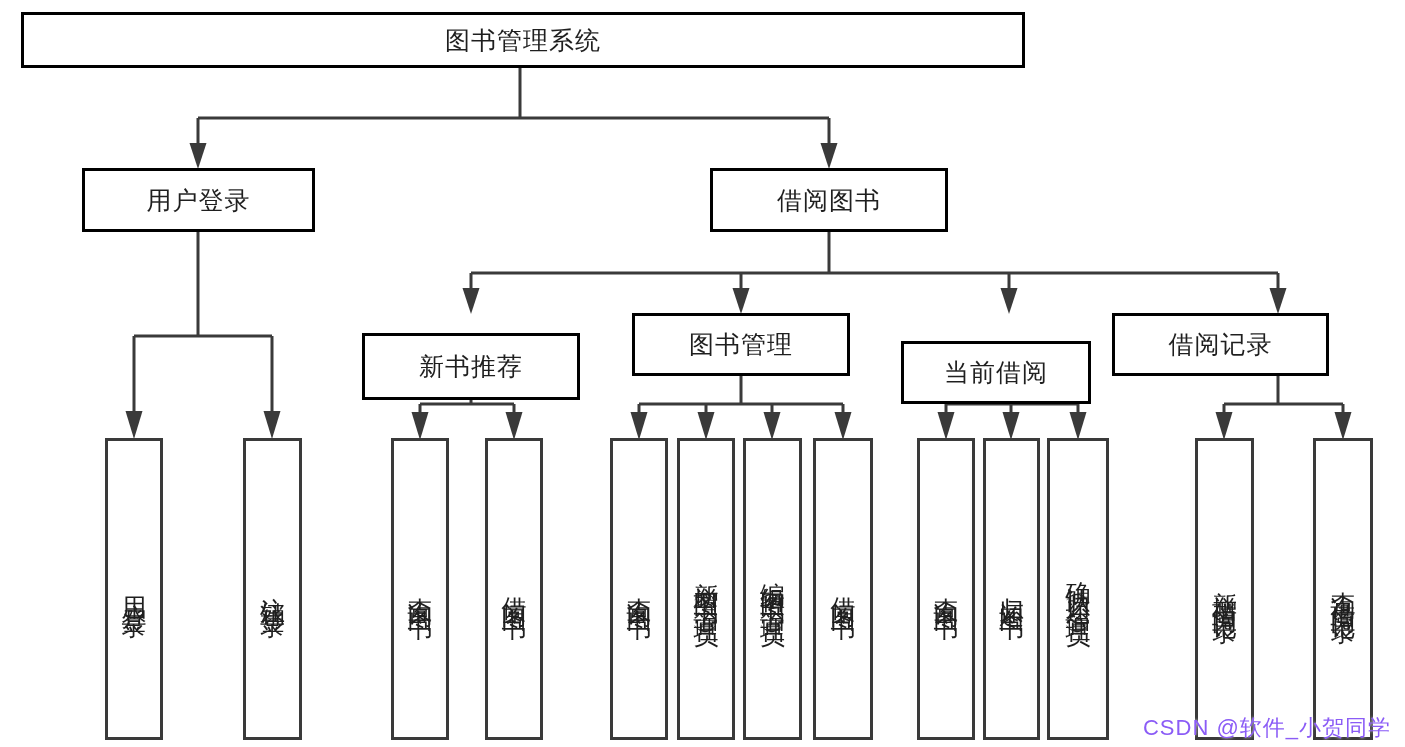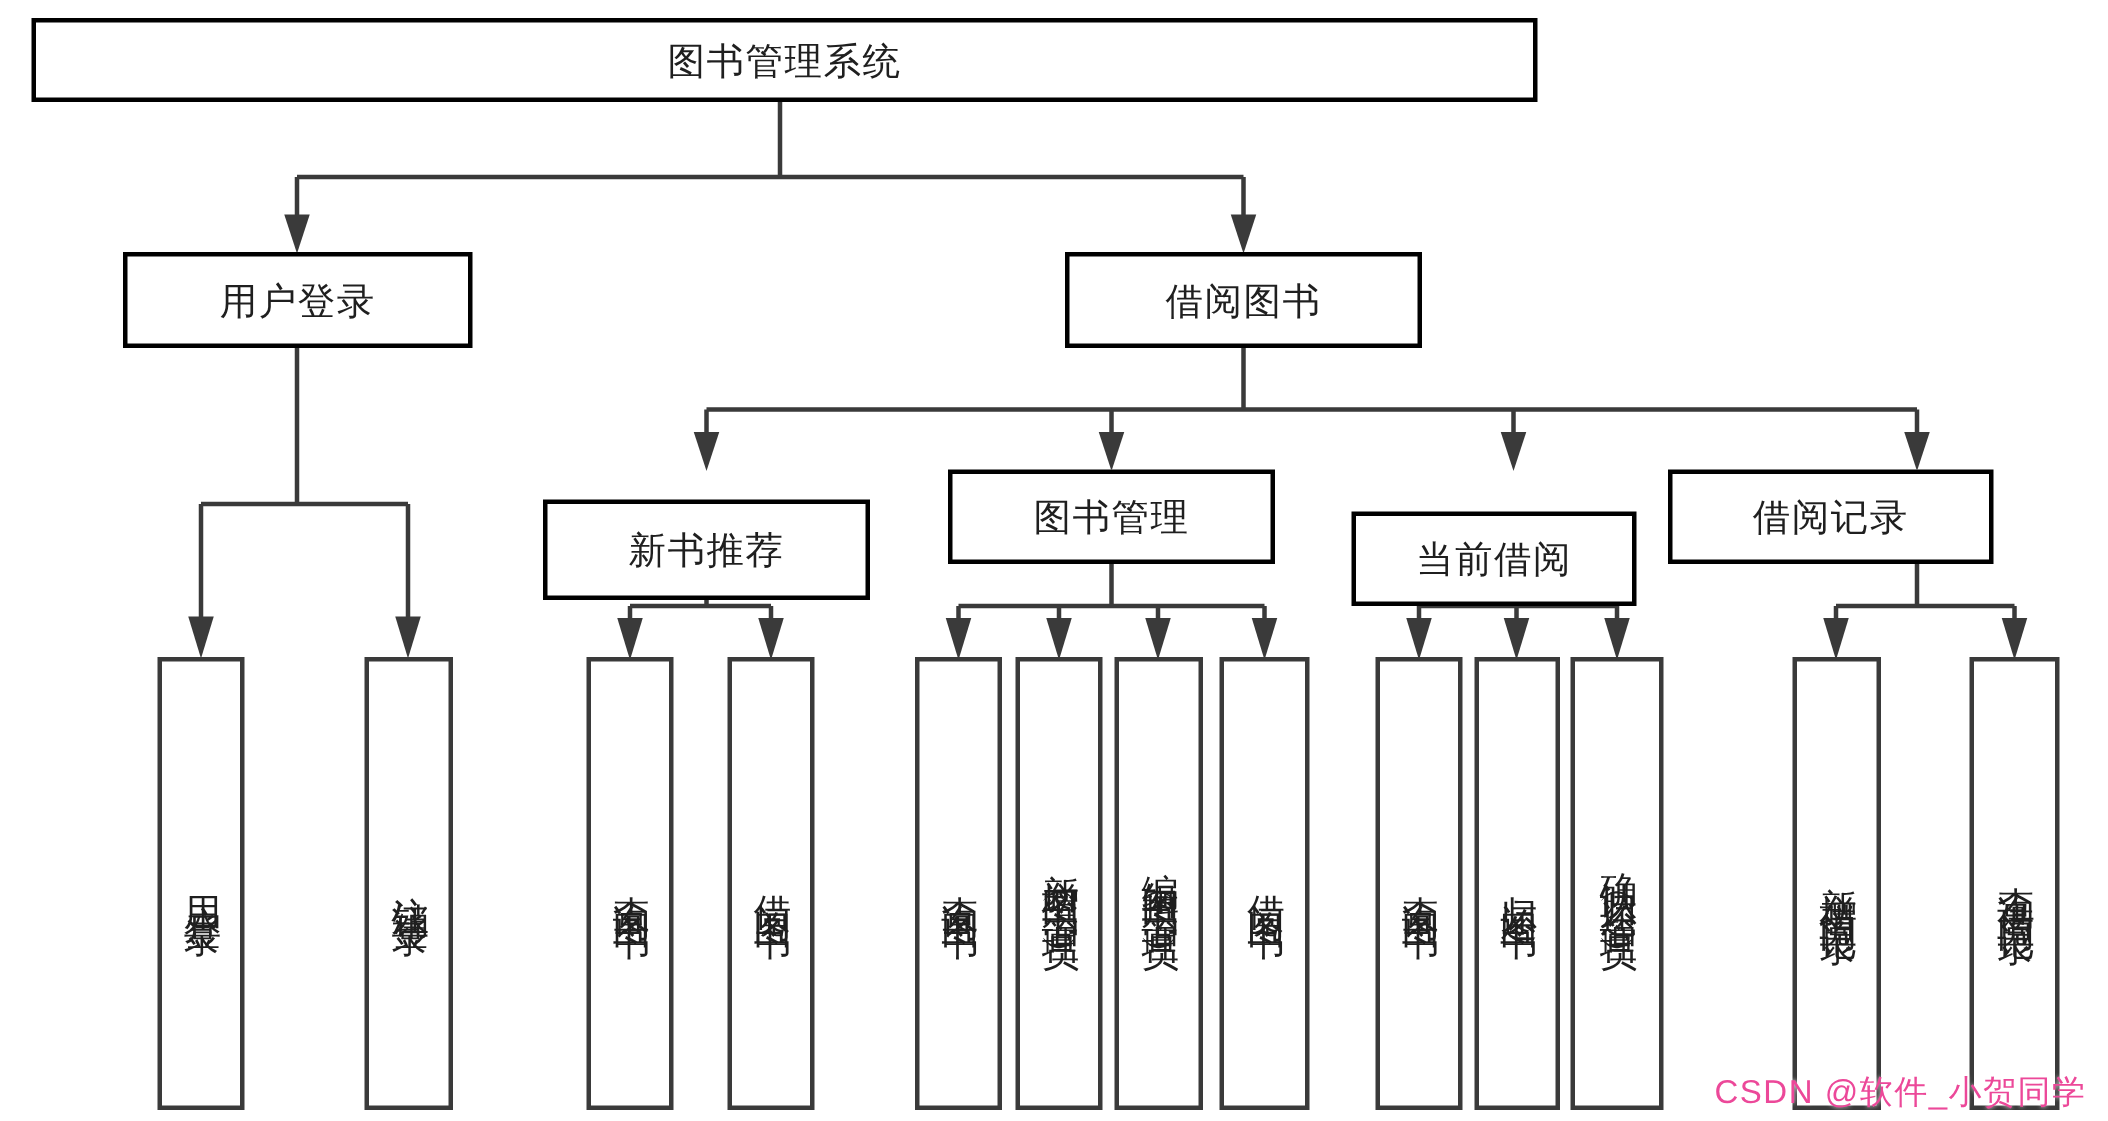--- a/index.html
+++ b/index.html
@@ -64,21 +64,21 @@
     font-size: 25px;
     letter-spacing: 6px;
     line-height: 1;
     color: #1f1f1f;
   }
   .watermark {
     position: absolute;
     right: 14px;
     bottom: 4px;
     font-size: 22px;
-    color: #ec4899;
+    color: #8b5cf6;
     letter-spacing: 1px;
     text-shadow: 0 0 3px rgba(255,255,255,0.9);
     z-index: 3;
     white-space: nowrap;
   }
 </style>
 </head>
 <body>
 
 <div id="canvas">

